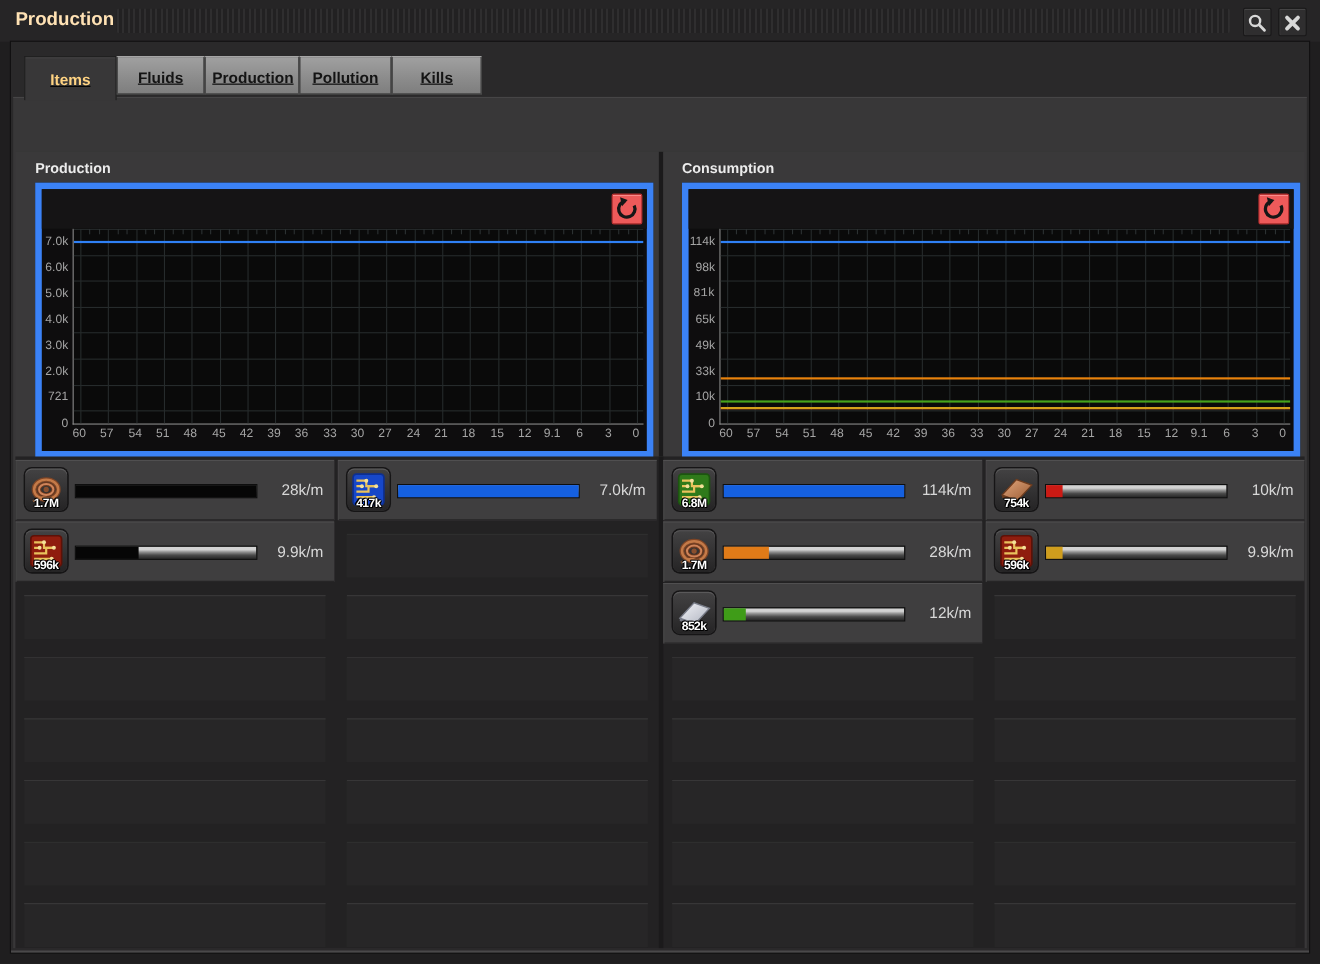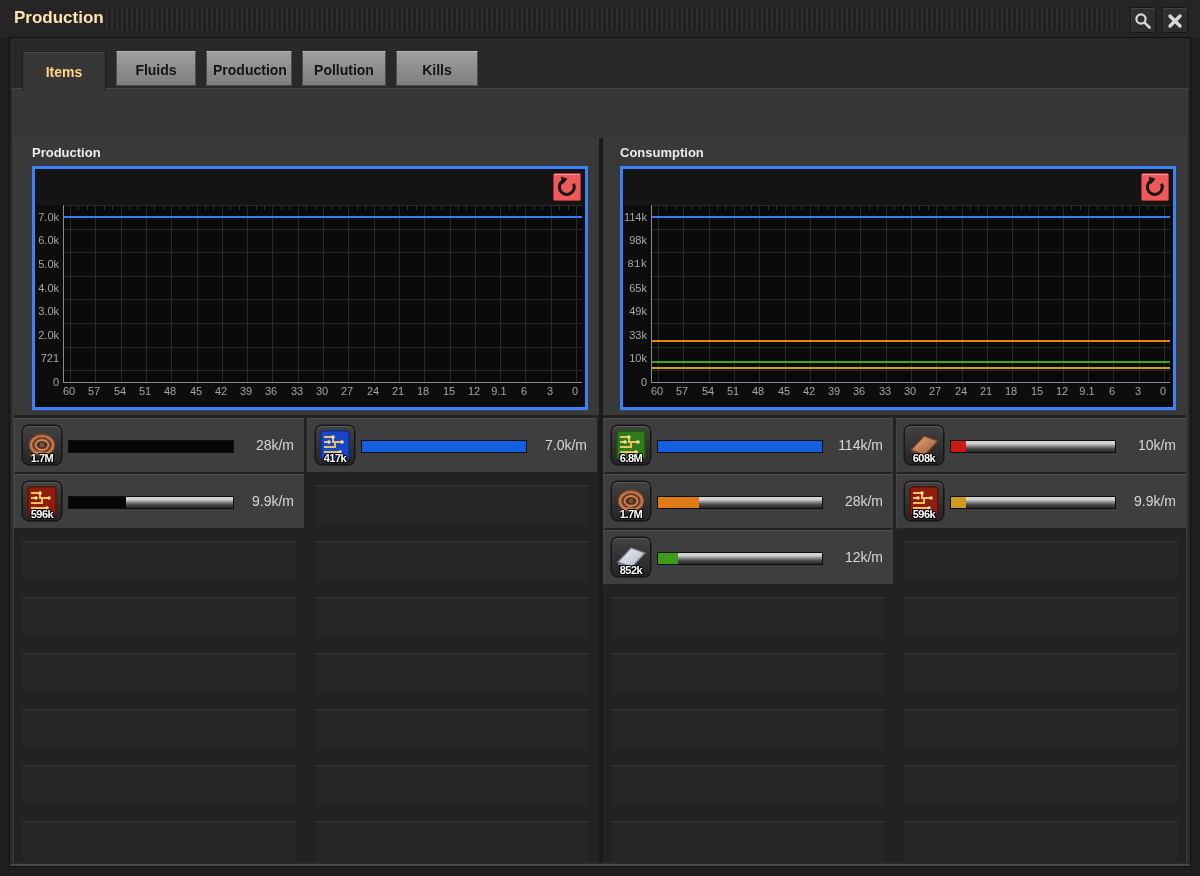--- a/index.html
+++ b/index.html
@@ -10,41 +10,41 @@
   .win-title{position:absolute;left:14px;top:8px;font-size:17px;font-weight:bold;color:#ffe2b4;}
   .drag-stripes{position:absolute;left:106px;right:82px;top:8px;height:22px;
     background:repeating-linear-gradient(90deg,#2f2e2f 0 2px,#222122 2px 5px);border-radius:2px;}
   .tb-btn{position:absolute;top:7px;width:26px;height:26px;background:#2f2e2f;
     border:1px solid #191819;box-shadow:inset 0 1px 0 #454445,inset 1px 0 0 #3a393a;
     border-radius:2px;padding:0;cursor:pointer;}
   .tb-btn svg{display:block;margin:1px auto;}
   
   .panel{position:absolute;left:10px;top:38px;width:1180px;height:828px;background:#2a292a;
     box-shadow:0 0 0 1px #111011, inset 0 -2px 0 #4a494a;}
-  .tabstrip{position:absolute;left:12px;top:13px;height:40px;display:flex;gap:10px;z-index:3;}
+  .tabstrip{position:absolute;left:12px;top:13px;height:40px;display:flex;gap:0;z-index:3;text-decoration:underline;}
   .tab{height:35px;border:1px solid #4e4e4e;border-top-color:#b4b4b4;
     background:linear-gradient(180deg,#a0a0a0,#8b8b8b 60%,#7e7e7e);
     color:#141414;font-weight:bold;font-size:14px;text-align:center;line-height:34px;cursor:pointer;}
   .tab.sel{height:40px;background:#383738;color:#ffd382;border:1px solid #1f1e1f;border-bottom:none;
     box-shadow:inset 0 1px 0 #4a494a;}
   .content{position:absolute;left:2px;top:50px;width:1176px;height:774px;background:#383738;
     box-shadow:inset 0 1px 0 #464546;}
   
   .time-row{position:absolute;left:2px;right:2px;top:14px;height:28px;display:flex;gap:3px;}
   .tbtn{flex:1;border:1px solid #1f1f1f;background:linear-gradient(180deg,#9c9c9c,#8d8d8d 55%,#828282);
     box-shadow:inset 0 1px 0 #bcbcbc,inset 0 -1px 0 #5c5c5c;
     color:#121212;font-weight:bold;font-size:13px;cursor:pointer;font-family:inherit;}
   .tbtn.sel{background:#f2c05e;box-shadow:inset 0 0 0 1px #d29a36,inset 0 1px 0 #f8d68e;color:#1c1c1c;}
   
   .charts{position:absolute;left:2px;top:50px;width:1172px;height:277px;}
   .chart-sec{position:absolute;top:0;height:277px;background:#3a393a;}
   .sec-label{position:absolute;top:7px;font-size:13px;font-weight:bold;color:#ececec;}
   .vdivider{position:absolute;top:0;width:4px;background:#1b1a1b;}
   .chart-box{position:absolute;top:28px;width:550px;height:238px;background:#0e0d0e;
-    border:3px solid #3b82f6;box-shadow:0 1px 0 #474647;}
+    border:6px solid #3b82f6;box-shadow:0 1px 0 #474647;}
   .legend{position:absolute;left:0;right:0;top:0;height:36px;background:#151415;}
   .reset-btn{position:absolute;right:4px;top:4px;width:28px;height:28px;background:#ee5a5a;
     border:1px solid #b62f2f;box-shadow:inset 0 1px 0 #ff9a9a;border-radius:2px;padding:0;cursor:pointer;}
   .ylab{position:absolute;left:0;top:36px;width:28px;height:178px;}
   .ylab span{position:absolute;right:4px;font-size:11px;color:#a5a5a5;}
   .plot{position:absolute;left:28px;top:36px;width:518px;height:177px;background:#0a0a0a;
     border-left:1px solid #8a8a8a;border-bottom:1px solid #8a8a8a;overflow:hidden;}
   .gl-h{position:absolute;left:0;right:0;height:1px;background:#262b2c;}
   .gl-v{position:absolute;top:0;bottom:0;width:1px;background:#262b2c;}
   .gl-m{position:absolute;top:0;width:1px;height:5px;background:#2c3132;}
@@ -499,21 +499,21 @@
               <svg width="38" height="38" viewBox="0 0 38 38">
                 <defs>
                   <linearGradient id="gCu" x1="0" y1="0" x2="1" y2="1">
                     <stop offset="0" stop-color="#e2a77e"></stop>
                     <stop offset="1" stop-color="#9a5a32"></stop>
                   </linearGradient>
                 </defs>
                 <path d="M6 24 L19 10 L33 15 L20 29 Z" fill="url(#gCu)" stroke="#6e3c1e" stroke-width="1.2"></path>
                 <path d="M6 24 L20 29 L20 31.5 L6 26.5 Z" fill="#6e3c1e"></path>
               </svg>
-              <span class="icon-count">608k</span>
+              <span class="icon-count">754k</span>
             </div>
             <div class="track">
               <div class="fill" style="width: 9%; background: rgb(204, 26, 20);"></div>
             </div>
             <div class="rate">10k/m</div>
           </div>
           <div class="card" style="left: 882px; top: 59px;">
             <div class="icon">
               <svg width="38" height="38" viewBox="0 0 38 38">
                 <rect x="5" y="5" width="28" height="28" rx="3" fill="#8f1d0e" stroke="#5e1107" stroke-width="1.5"></rect>

